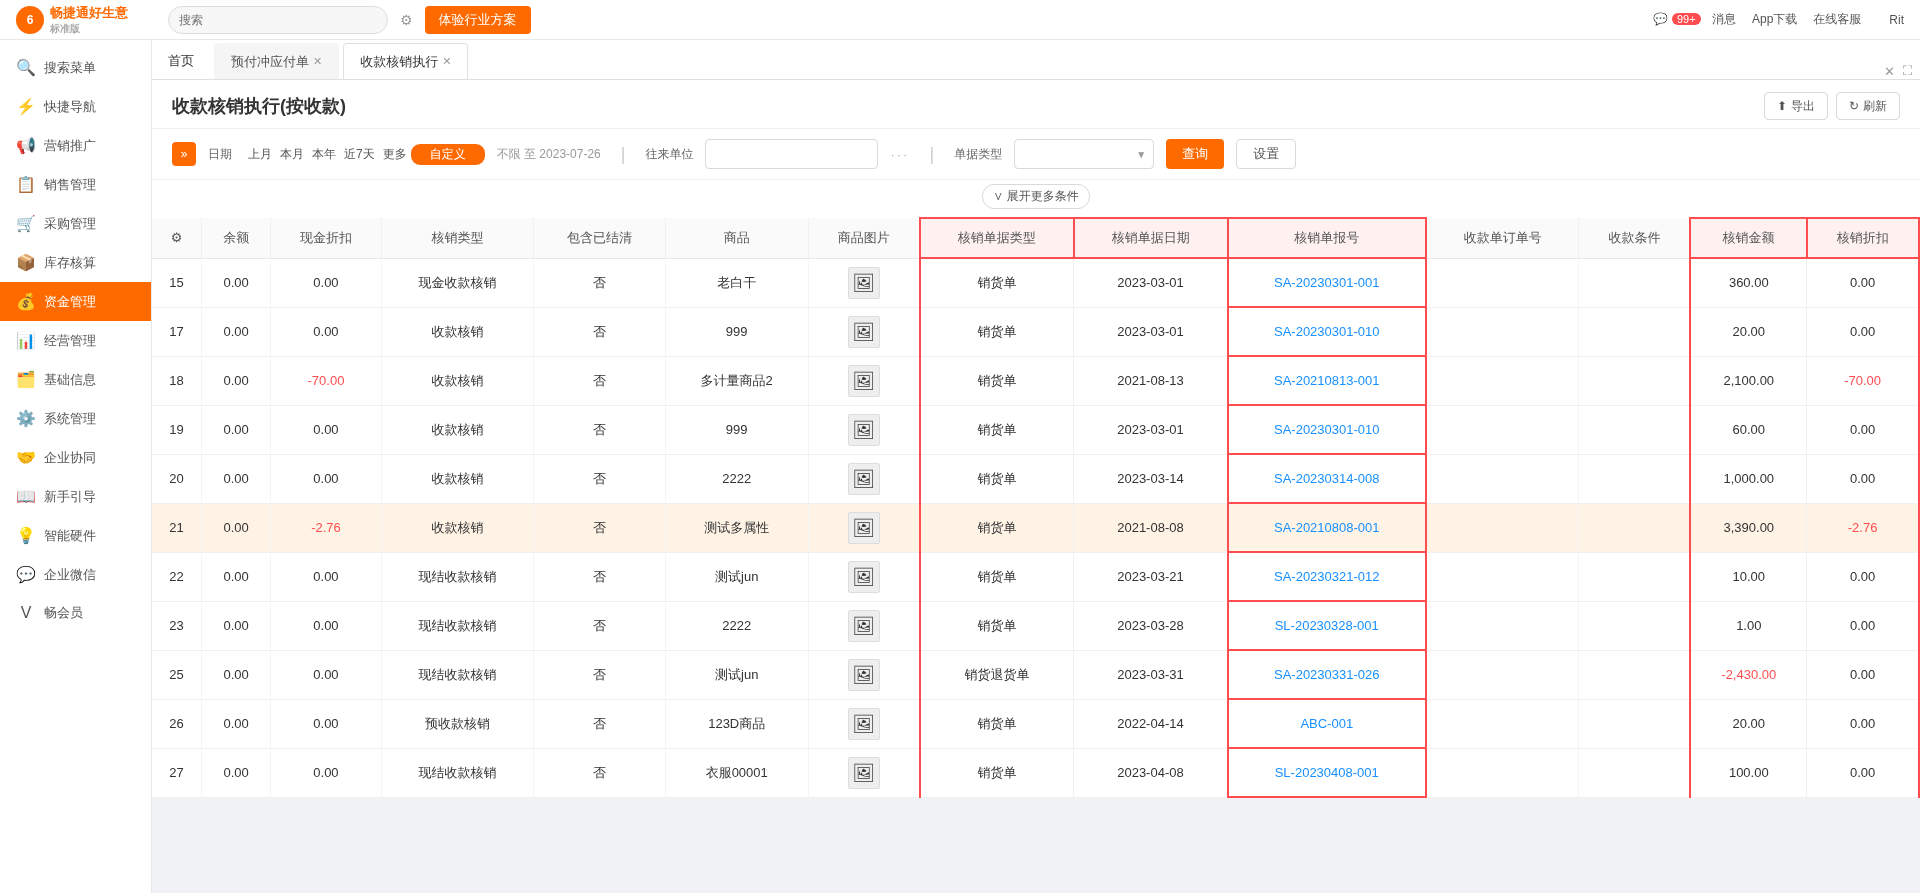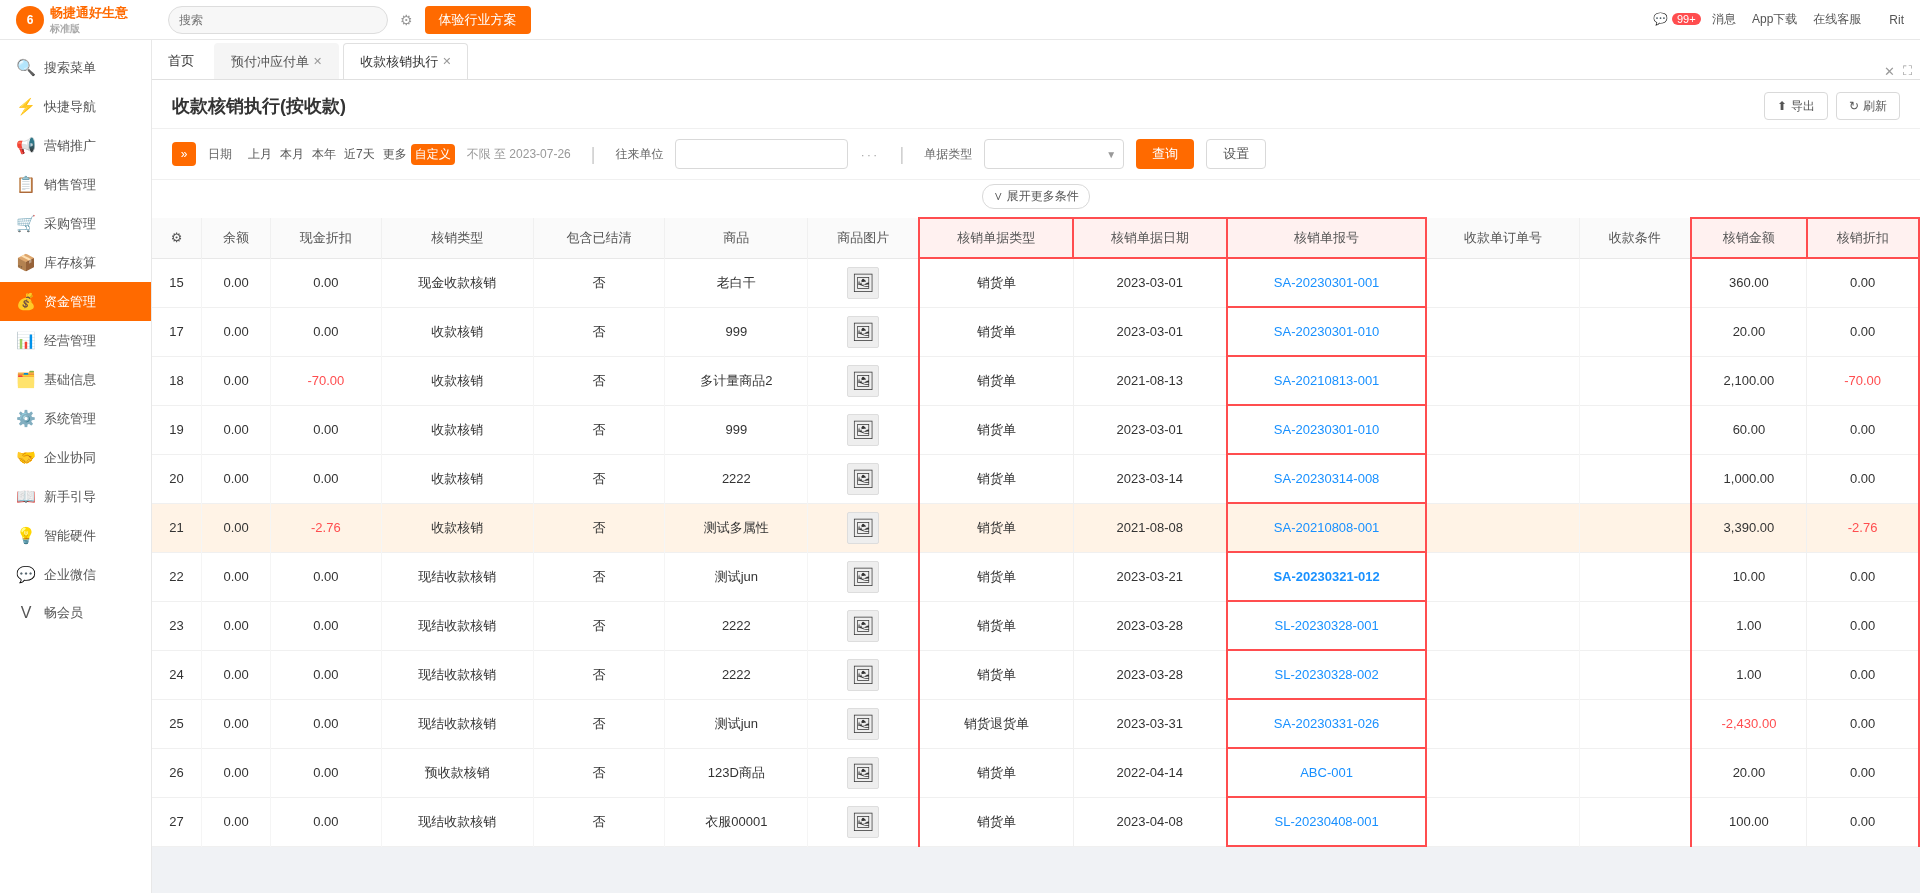--- a/index.html
+++ b/index.html
@@ -186,21 +186,21 @@
       font-size: 12px;
     }
     .filter-label { font-size: 12px; color: #666; }
     .filter-date-links { display: flex; }
     .filter-date-links span {
       font-size: 12px;
       color: #555;
       cursor: pointer;
       padding: 2px 4px;
     }
-    .filter-date-links .active-date { background: #ff6a00; color: #fff; border-radius: 4px; padding: 2px 4px; }
+    .filter-date-links .active-date { background: #ff6a00; color: #fff; border-radius: 9px; padding: 2px 19px; }
     .filter-date-range { font-size: 12px; color: #999; }
     .filter-input {
       height: 30px;
       border: 1px solid #d9d9d9;
       border-radius: 4px;
       padding: 0 8px;
       font-size: 12px;
       min-width: 160px;
     }
     .filter-select {
@@ -585,53 +585,37 @@
               <tr>
     <td>22</td>
     <td>0.00</td>
     <td class="">0.00</td>
     <td>现结收款核销</td>
     <td>否</td>
     <td>测试jun</td>
     <td><div style="width:32px;height:32px;background:#eee;border:1px solid #ddd;display:inline-flex;align-items:center;justify-content:center;font-size:18px;border-radius:2px;">🖼</div></td>
     <td style="border-left:2px solid #ff4d4f;border-right:1px solid #f0f0f0;">销货单</td>
     <td style="border-right:2px solid #ff4d4f;">2023-03-21</td>
-    <td style="border:2px solid #ff4d4f;font-weight:bold;"><a class="td-link">SA-20230321-012</a></td>
+    <td style="border:2px solid #ff4d4f;"><a class="td-link">SA-20230321-012</a></td>
     <td></td>
     <td></td>
     <td style="border-left:2px solid #ff4d4f;border-right:1px solid #f0f0f0;" class="">10.00</td>
     <td style="border-right:2px solid #ff4d4f;" class="">0.00</td>
   </tr>
               <tr>
     <td>23</td>
     <td>0.00</td>
     <td class="">0.00</td>
     <td>现结收款核销</td>
     <td>否</td>
     <td>2222</td>
     <td><div style="width:32px;height:32px;background:#eee;border:1px solid #ddd;display:inline-flex;align-items:center;justify-content:center;font-size:18px;border-radius:2px;">🖼</div></td>
     <td style="border-left:2px solid #ff4d4f;border-right:1px solid #f0f0f0;">销货单</td>
     <td style="border-right:2px solid #ff4d4f;">2023-03-28</td>
     <td style="border:2px solid #ff4d4f;"><a class="td-link">SL-20230328-001</a></td>
-    <td></td>
-    <td></td>
-    <td style="border-left:2px solid #ff4d4f;border-right:1px solid #f0f0f0;" class="">1.00</td>
-    <td style="border-right:2px solid #ff4d4f;" class="">0.00</td>
-  </tr>
-              <tr>
-    <td>24</td>
-    <td>0.00</td>
-    <td class="">0.00</td>
-    <td>现结收款核销</td>
-    <td>否</td>
-    <td>2222</td>
-    <td><div style="width:32px;height:32px;background:#eee;border:1px solid #ddd;display:inline-flex;align-items:center;justify-content:center;font-size:18px;border-radius:2px;">🖼</div></td>
-    <td style="border-left:2px solid #ff4d4f;border-right:1px solid #f0f0f0;">销货单</td>
-    <td style="border-right:2px solid #ff4d4f;">2023-03-28</td>
-    <td style="border:2px solid #ff4d4f;"><a class="td-link">SL-20230328-002</a></td>
     <td></td>
     <td></td>
     <td style="border-left:2px solid #ff4d4f;border-right:1px solid #f0f0f0;" class="">1.00</td>
     <td style="border-right:2px solid #ff4d4f;" class="">0.00</td>
   </tr>
               <tr>
     <td>25</td>
     <td>0.00</td>
     <td class="">0.00</td>
     <td>现结收款核销</td>

